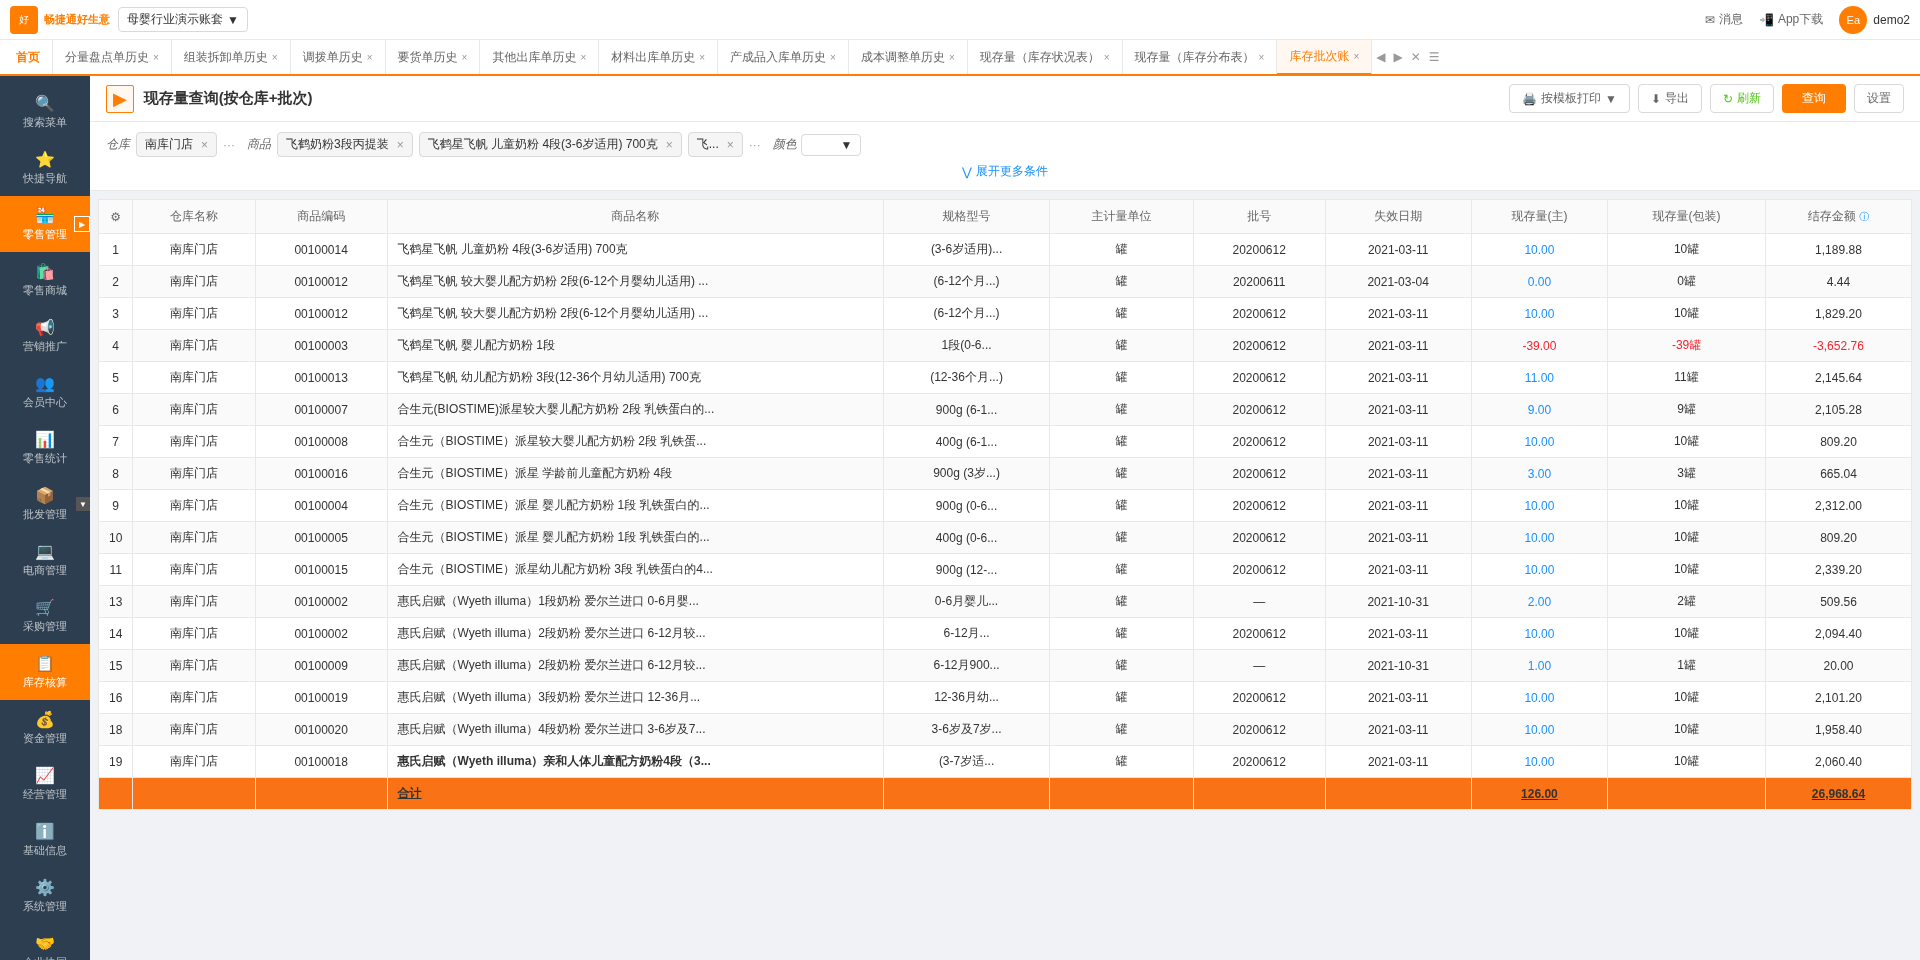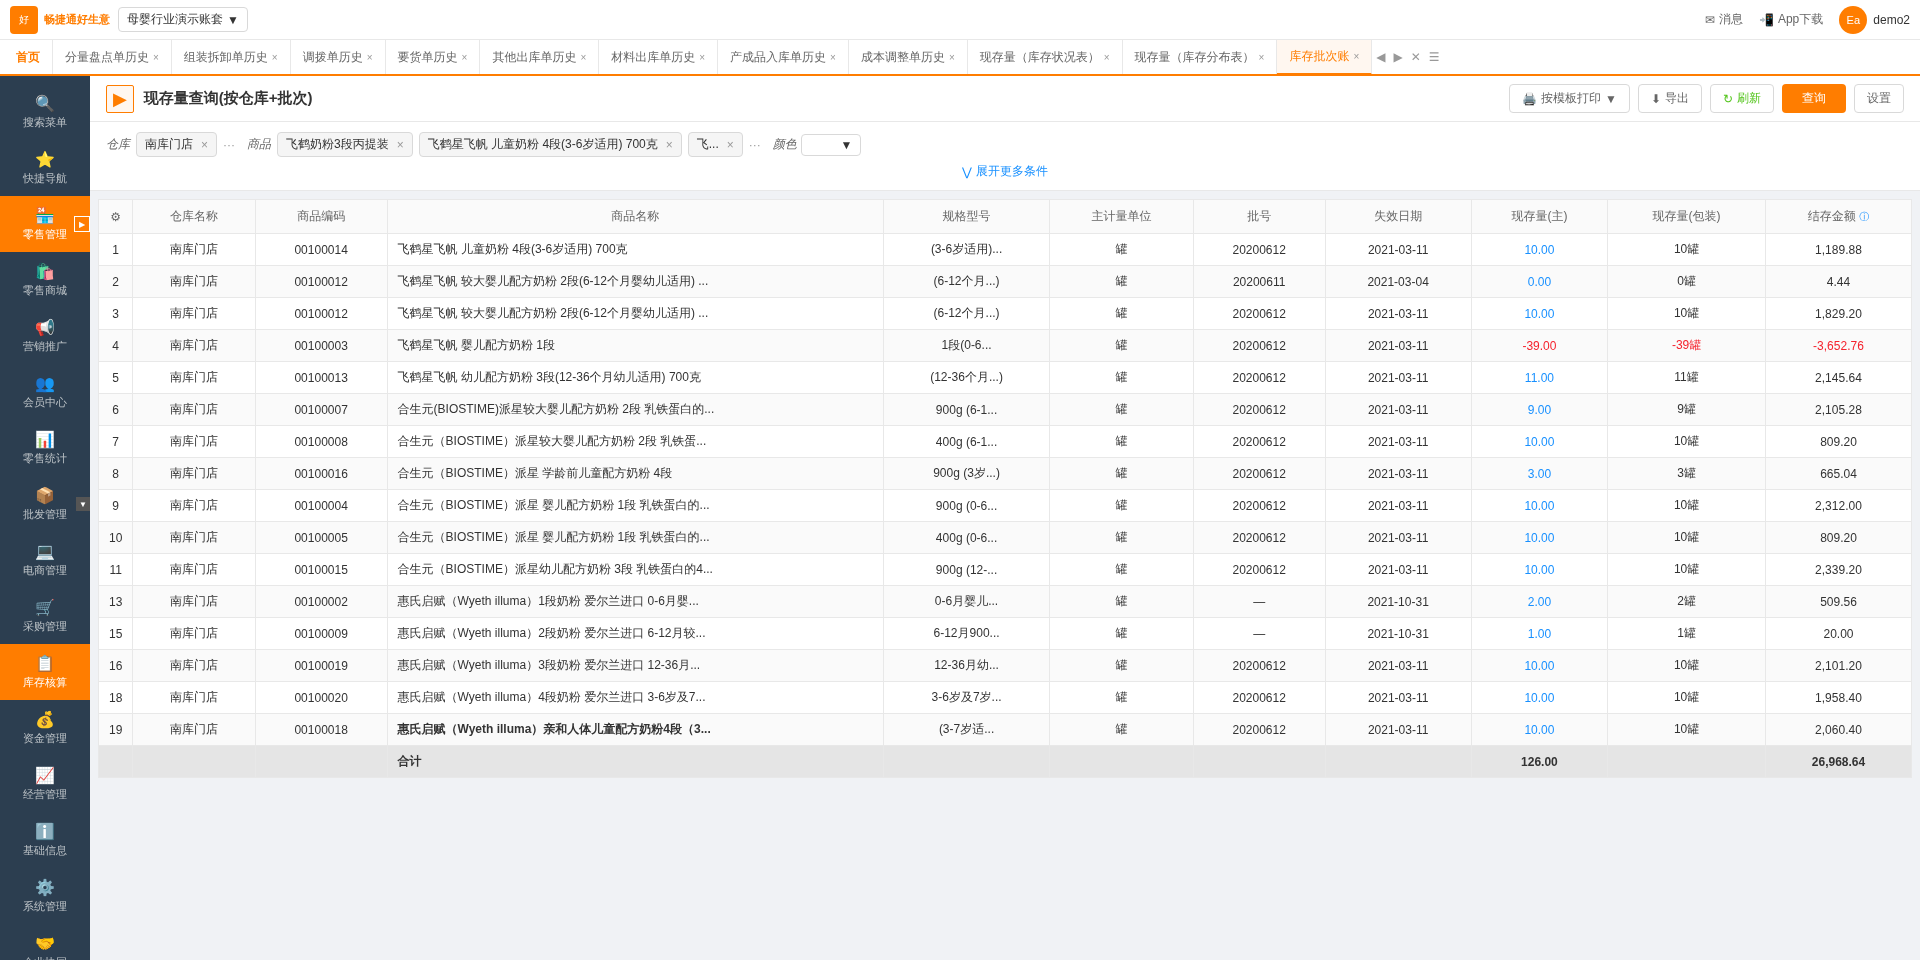--- a/index.html
+++ b/index.html
@@ -55,21 +55,21 @@
     .color-filter { display: flex; align-items: center; gap: 4px; }
     .color-dropdown { border: 1px solid #d9d9d9; border-radius: 4px; padding: 3px 8px; background: white; cursor: pointer; display: flex; align-items: center; gap: 4px; min-width: 60px; }
 
     
     .table-container { flex: 1; overflow: auto; padding: 8px; }
     .data-table { width: 100%; border-collapse: collapse; background: #fff; }
     .data-table th { background: #fafafa; border: 1px solid #e8e8e8; padding: 8px 10px; text-align: center; font-weight: 500; color: #666; white-space: nowrap; font-size: 12px; }
     .data-table td { border: 1px solid #e8e8e8; padding: 7px 10px; text-align: center; font-size: 12px; color: #333; white-space: nowrap; }
     .data-table tr:nth-child(even) { background: #fafafa; }
     .data-table .link-text { color: #1890ff; cursor: pointer; }
-    .summary-row td { background: #e5e5e5; font-weight: bold; }
+    .summary-row td { background: #f97316; font-weight: bold; text-decoration: underline; }
     .col-settings { width: 30px; }
 
     
     .sidebar-icon { font-size: 16px; margin-bottom: 2px; }
 
     .orange-arrow { color: #ff7d00; font-size: 18px; cursor: pointer; background: #fff7f0; border: 1px solid #ff7d00; border-radius: 2px; padding: 2px 6px; }
 
     .top-bar-left { display: flex; align-items: center; gap: 8px; }
   </style>
 </head>
@@ -433,20 +433,33 @@
       <td style="text-align:left;max-width:280px;overflow:hidden;text-overflow:ellipsis;">惠氏启赋（Wyeth illuma）1段奶粉 爱尔兰进口 0-6月婴...</td>
       <td>0-6月婴儿...</td>
       <td>罐</td>
       <td>—</td>
       <td>2021-10-31</td>
       <td class="link-text" style="">2.00</td>
       <td style="">2罐</td>
       <td style="">509.56</td>
     </tr>
             <tr>
+      <td>14</td>
+      <td>南库门店</td>
+      <td>00100002</td>
+      <td style="text-align:left;max-width:280px;overflow:hidden;text-overflow:ellipsis;">惠氏启赋（Wyeth illuma）2段奶粉 爱尔兰进口 6-12月较...</td>
+      <td>6-12月...</td>
+      <td>罐</td>
+      <td>20200612</td>
+      <td>2021-03-11</td>
+      <td class="link-text" style="">10.00</td>
+      <td style="">10罐</td>
+      <td style="">2,094.40</td>
+    </tr>
+            <tr>
       <td>15</td>
       <td>南库门店</td>
       <td>00100009</td>
       <td style="text-align:left;max-width:280px;overflow:hidden;text-overflow:ellipsis;">惠氏启赋（Wyeth illuma）2段奶粉 爱尔兰进口 6-12月较...</td>
       <td>6-12月900...</td>
       <td>罐</td>
       <td>—</td>
       <td>2021-10-31</td>
       <td class="link-text" style="">1.00</td>
       <td style="">1罐</td>

